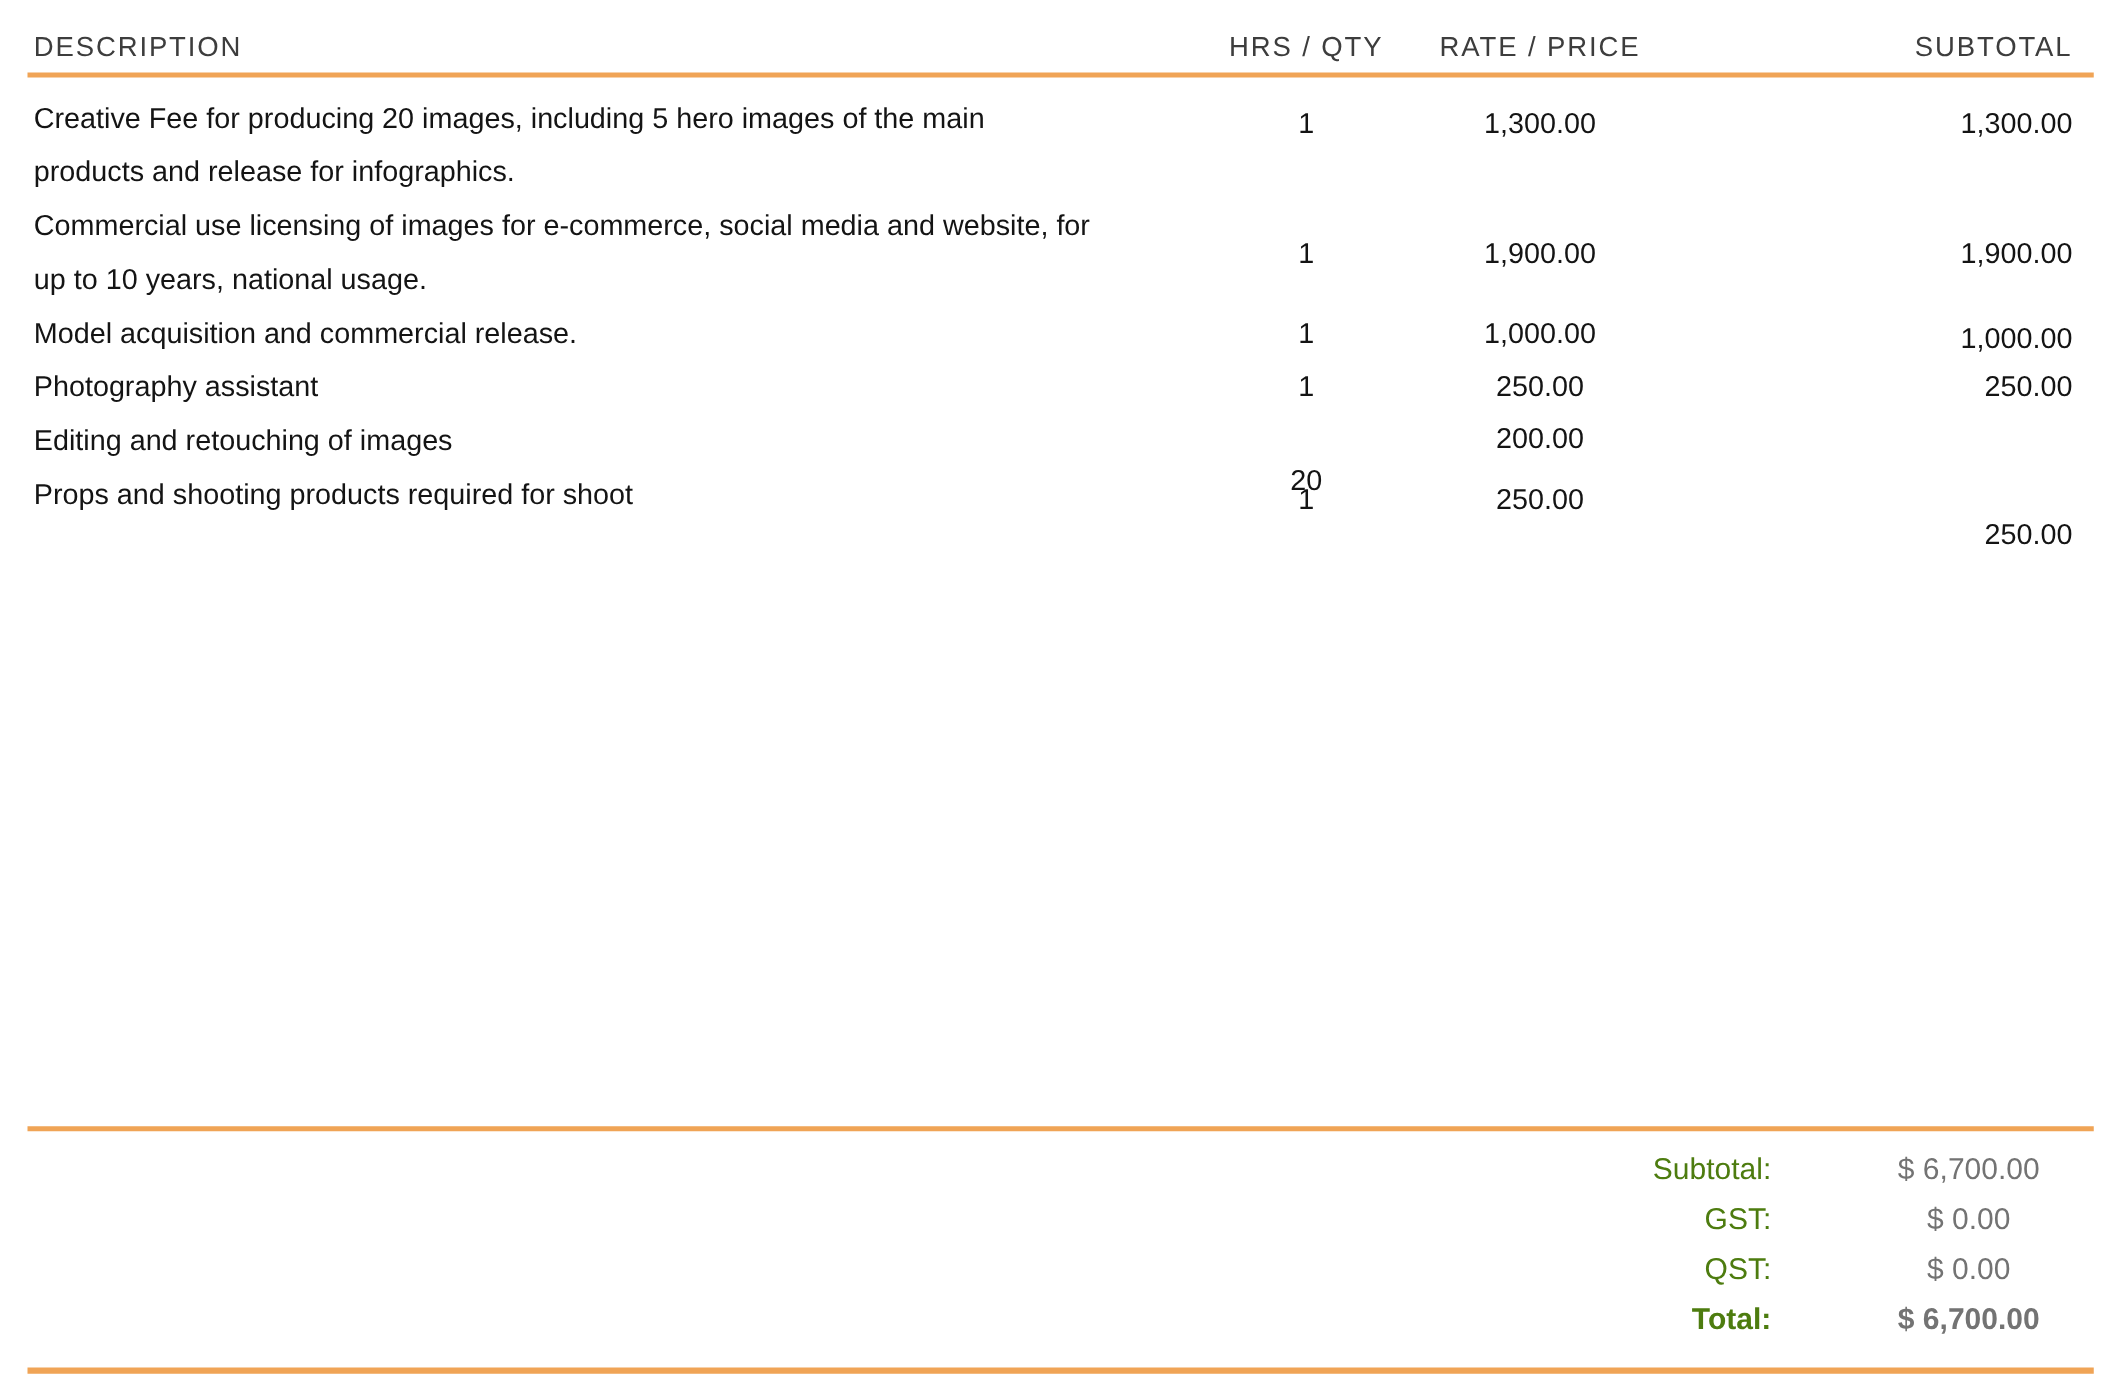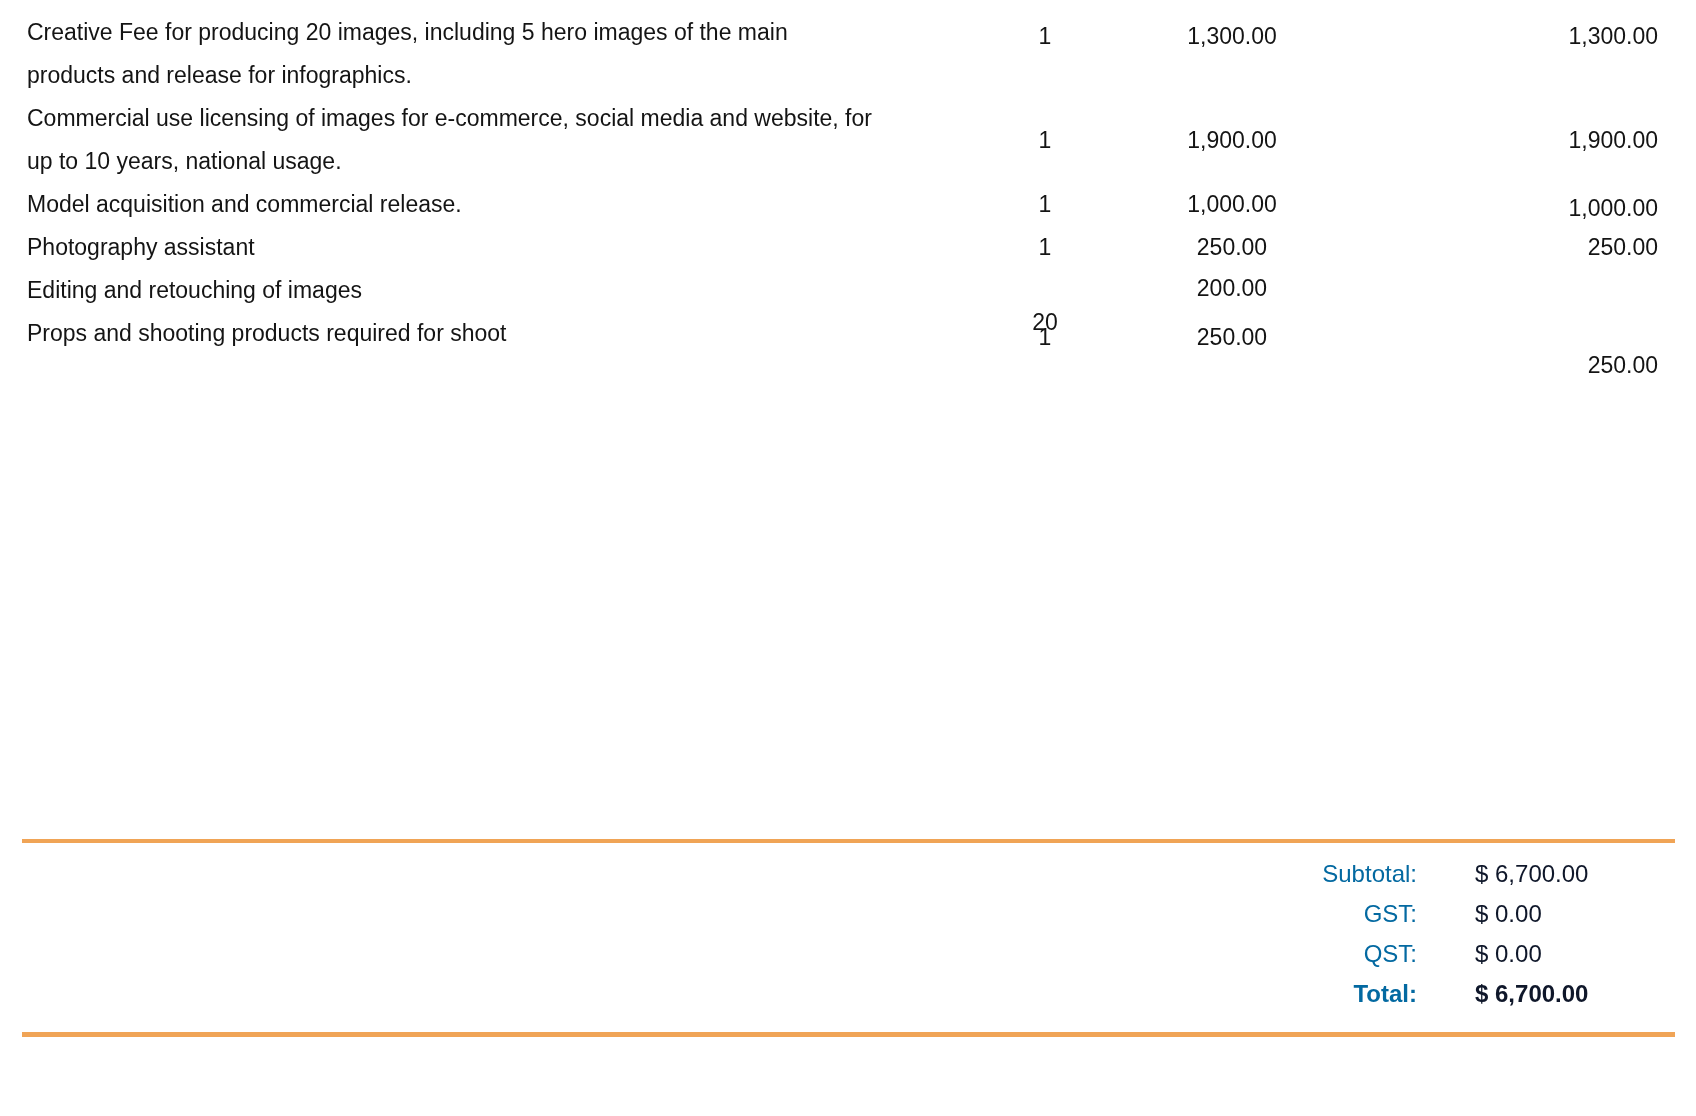--- a/index.html
+++ b/index.html
@@ -61,29 +61,35 @@
   .bottom-rule { margin-top: 18px; height: 5px; background: #F0A456; }
 
   .totals { padding-top: 11px; }
   .trow {
     display: flex;
     justify-content: flex-end;
     align-items: center;
     height: 40px;
     font-size: 24px;
   }
-  .tlabel { color: #0369a1; text-align: left; }
-  .tvalue { width: 200px; margin-left: 58px; text-align: left; color: #0f172a; }
+  .tlabel { color: #4d7c0f; text-align: left; }
+  .tvalue { width: 200px; margin-left: 58px; text-align: center; color: #737373; }
   .trow.bold .tlabel, .trow.bold .tvalue { font-weight: bold; }
 </style>
 </head>
 <body>
 
 <div class="page">
 
+  <div class="thead">
+    <div class="h-desc">DESCRIPTION</div>
+    <div class="h-qty">HRS / QTY</div>
+    <div class="h-rate">RATE / PRICE</div>
+    <div class="h-sub">SUBTOTAL</div>
+  </div>
 
   <div class="row row-a">
     <div class="cell-desc">
       <div>Creative Fee for producing 20 images, including 5 hero images of the main</div>
       <div>products and release for infographics.</div>
     </div>
     <div class="cell-qty num">1</div>
     <div class="cell-rate num">1,300.00</div>
     <div class="cell-sub num">1,300.00</div>
   </div>

